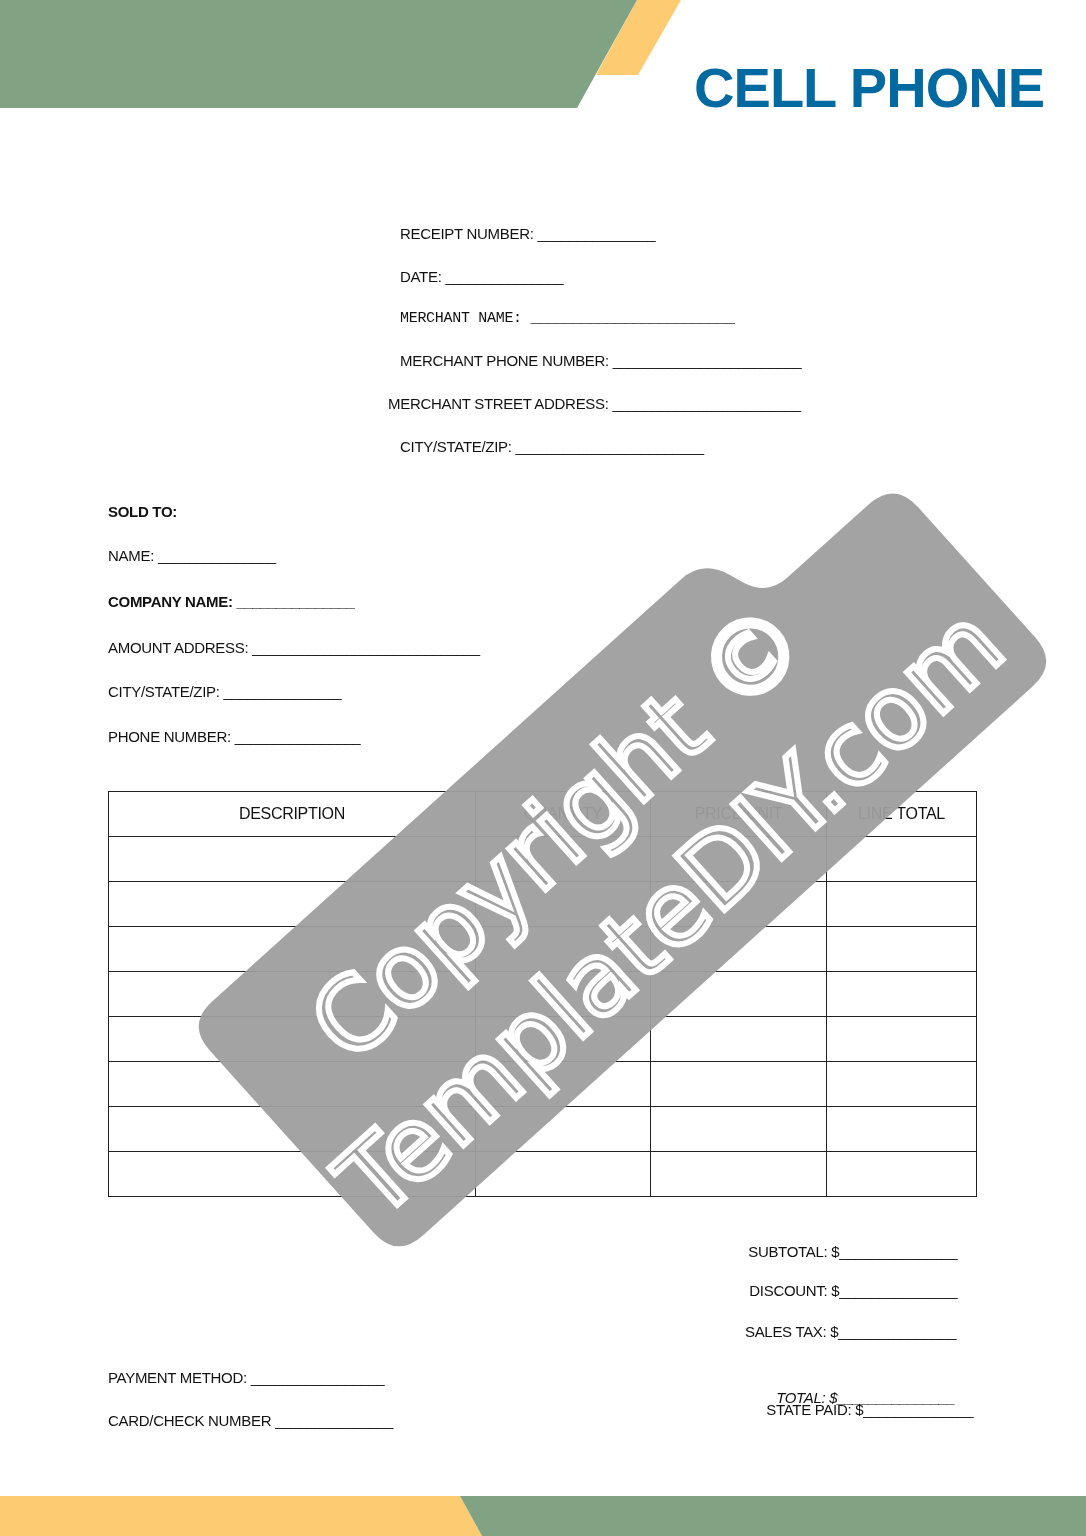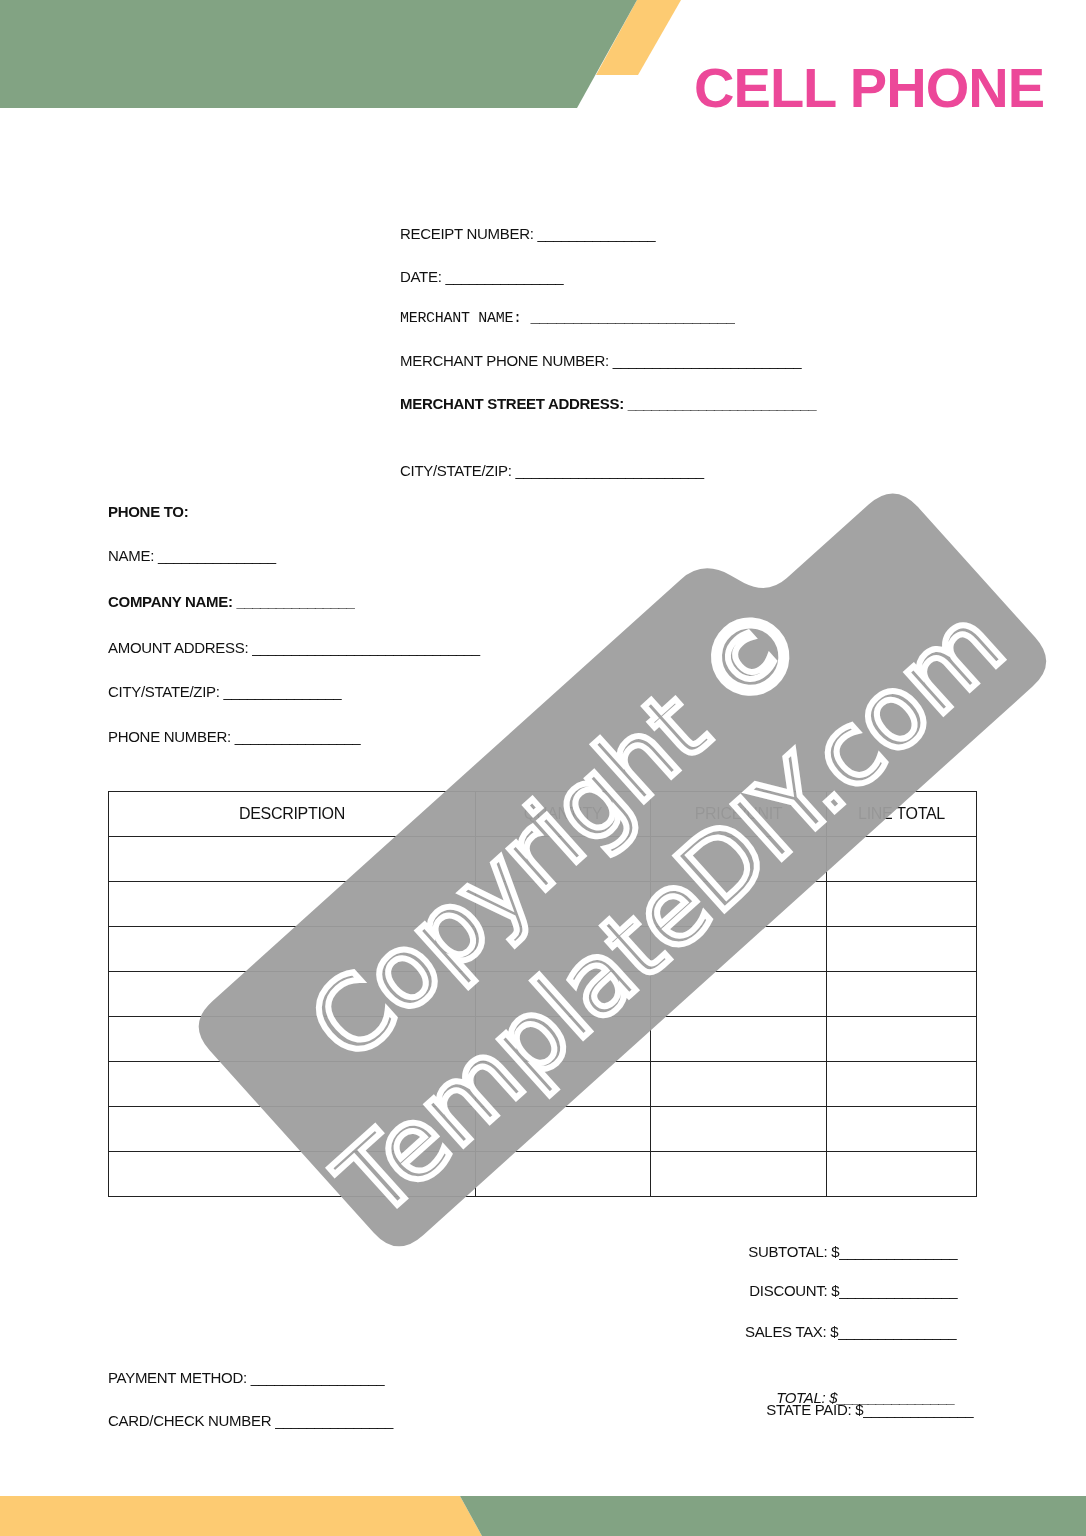--- a/index.html
+++ b/index.html
@@ -6,21 +6,21 @@
   body {
     width: 1086px; height: 1536px; position: relative; overflow: hidden;
     background: #ffffff;
     font-family: "Liberation Sans", "DejaVu Sans", sans-serif;
     color: #111;
   }
   .abs { position: absolute; }
   .deco svg { display: block; }
   .title {
     position: absolute; right: 42px; top: 50px;
-    text-align: left; color: #ec4899; font-weight: bold;
+    text-align: left; color: #0369a1; font-weight: bold;
     font-size: 56px; line-height: 75px; letter-spacing: -1px;
     font-family: "Liberation Sans", sans-serif;
   }
   .field {
     position: absolute; font-size: 15px; white-space: nowrap; line-height: 24px;
     letter-spacing: -0.3px;
   }
   .field .blank { letter-spacing: -0.5px; }
   .bold { font-weight: bold; }
   table.items {
@@ -61,32 +61,32 @@
     <span class="blank">_______________</span>
   </div>
   <div class="field" style="left:400px;top:307px;font-family:Liberation Mono, monospace;">
     <span>MERCHANT NAME:</span>
     <span class="blank">________________________</span>
   </div>
   <div class="field" style="left:400px;top:349px;">
     <span>MERCHANT PHONE NUMBER:</span>
     <span class="blank">________________________</span>
   </div>
-  <div class="field" style="left:400px;top:392px;font-weight:bold;">
+  <div class="field" style="left:388px;top:392px;">
     <span>MERCHANT STREET ADDRESS:</span>
     <span class="blank">________________________</span>
   </div>
-  <div class="field" style="left:400px;top:435px;margin-top:24px;">
+  <div class="field" style="left:400px;top:435px;">
     <span>CITY/STATE/ZIP:</span>
     <span class="blank">________________________</span>
   </div>
 </div>
 
 <div>
-  <div class="field bold" style="left:108px;top:500px;">PHONE TO:</div>
+  <div class="field bold" style="left:108px;top:500px;">SOLD TO:</div>
   <div class="field" style="left:108px;top:544px;">
     <span>NAME:</span>
     <span class="blank">_______________</span>
   </div>
   <div class="field" style="left:108px;top:590px;font-weight:bold;">
     <span>COMPANY NAME:</span>
     <span class="blank">_______________</span>
   </div>
   <div class="field" style="left:108px;top:636px;">
     <span>AMOUNT ADDRESS:</span>

